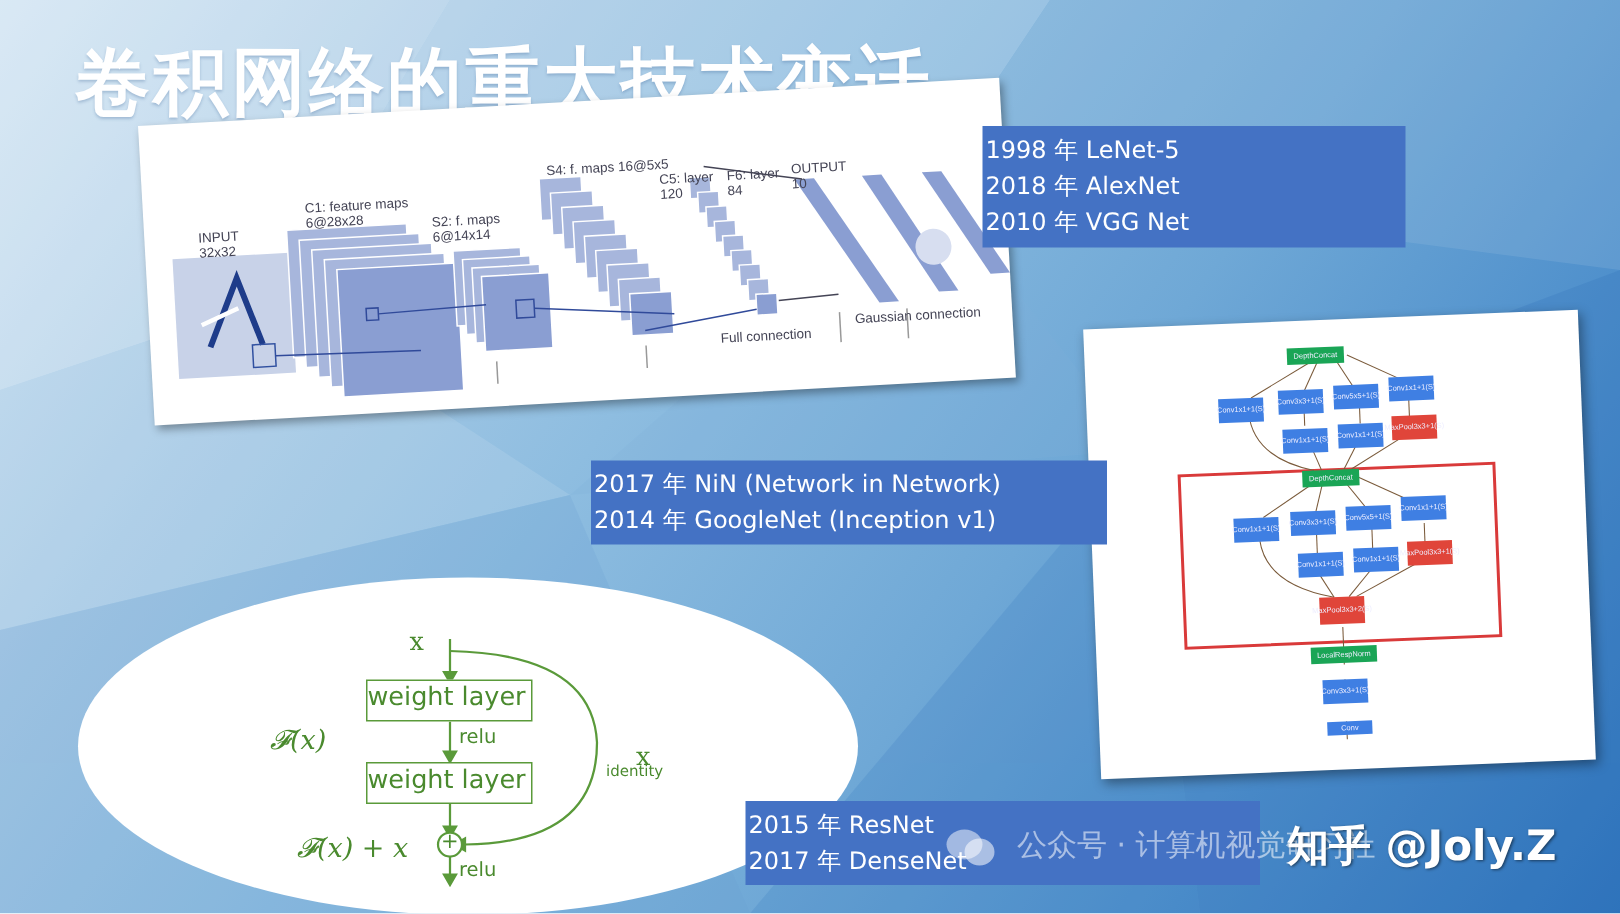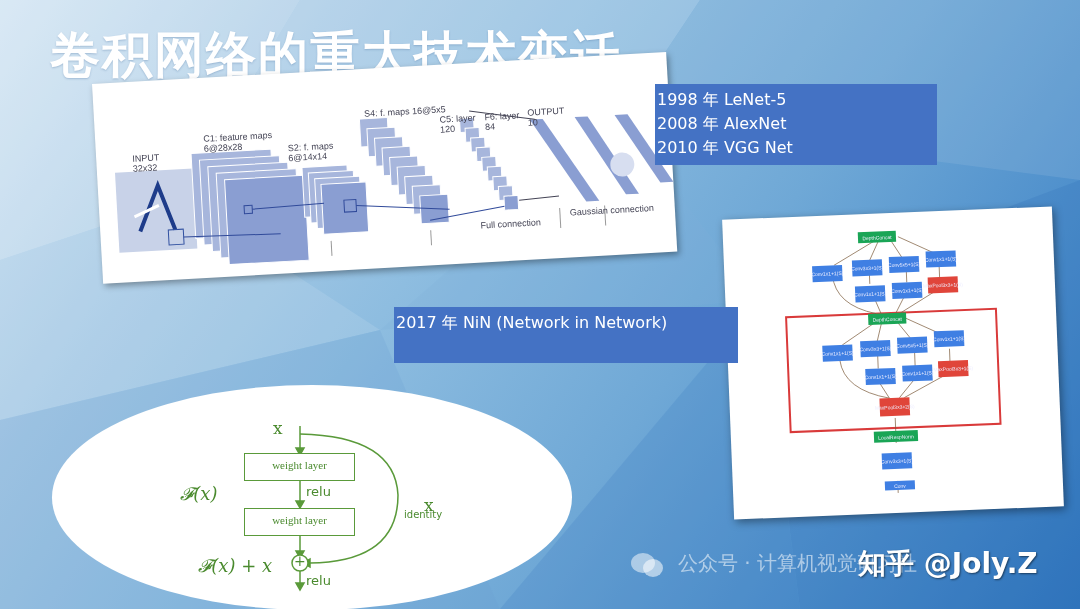--- a/index.html
+++ b/index.html
@@ -34,21 +34,21 @@
   .node.b { background:#3f7fe3; }
   .node.r { background:#e0453a; }
   .node.g { background:#1aa556; }
 
   
   .ellipse { position:absolute; left:52px; top:385px; width:520px; height:225px; border-radius:50%;
              background:radial-gradient(ellipse at center, #ffffff 0%, #ffffff 80%, rgba(255,255,255,0.0) 100%); }
   .res { position:absolute; font-family:"DejaVu Sans", sans-serif; color:#4a8a2e; }
   .res.serif { font-family:"DejaVu Serif", serif; }
   .wlayer { position:absolute; border:1.5px solid #5a9a3a; background:#fff; color:#4a8a2e;
-            font-size:11px; text-align:center; line-height:22px; box-sizing:border-box;font-family:Liberation Serif, serif; }
+            font-size:17px; line-height:22px; box-sizing:border-box; }
 
   .watermark { position:absolute; color:rgba(255,255,255,0.55); font-size:20px; font-family:"DejaVu Sans", sans-serif; white-space:nowrap; }
   .zhihu { position:absolute; color:#ffffff; font-size:28px; font-weight:bold; white-space:nowrap;
            text-shadow:1px 1px 2px rgba(0,0,0,0.5); font-family:"DejaVu Sans", sans-serif; }
 </style>
 </head>
 <body>
 
 <div class="slide">
 
@@ -135,21 +135,21 @@
     <div class="lbl" style="left:270px;top:40px">S4: f. maps 16@5x5</div>
     <div class="lbl" style="left:345px;top:50px"><span>C5: layer</span><br><span>120</span></div>
     <div class="lbl" style="left:390px;top:50px"><span>F6: layer</span><br><span>84</span></div>
     <div class="lbl" style="left:433px;top:48px"><span>OUTPUT</span><br><span>10</span></div>
     <div class="lbl" style="left:380px;top:158px">Full connection</div>
     <div class="lbl" style="left:470px;top:150px">Gaussian connection</div>
   </div>
 
   <div class="tbox" style="left:655px;top:84px;width:282px;height:81px">
     <div>1998 年 LeNet-5</div>
-    <div>2008 年 AlexNet</div>
+    <div>2018 年 AlexNet</div>
     <div>2010 年 VGG Net</div>
   </div>
 
   <div class="gnet">
     <svg width="330" height="300" style="position:absolute;left:0;top:0">
       <rect x="60" y="100" width="210" height="115" fill="none" stroke="#d93a3a" stroke-width="2"></rect>
       <g stroke="#7a5a3a" stroke-width="0.7" fill="none">
         <path d="M110 50 L150 28"></path>
           <path d="M145 48 L155 28"></path>
           <path d="M180 48 L168 28"></path>
@@ -258,20 +258,21 @@
     <div class="node b" style="left:150px;top:240px;width:30px;height:16px">
         <span>Conv</span>
         <br>
         <span>3x3+1(S)</span>
       </div>
     <div class="node b" style="left:152px;top:268px;width:30px;height:9px">Conv</div>
   </div>
 
   <div class="tbox" style="left:394px;top:307px;width:344px;height:56px">
     <div>2017 年 NiN (Network in Network)</div>
+    <div>2014 年 GoogleNet (Inception v1)</div>
   </div>
 
   <div class="ellipse"></div>
   <svg style="position:absolute;left:0;top:0" width="1080" height="609">
     <g stroke="#5a9a3a" stroke-width="1.5" fill="#5a9a3a">
       <line x1="300" y1="426" x2="300" y2="450"></line>
         <polygon points="296,448 304,448 300,455"></polygon>
       <line x1="300" y1="481" x2="300" y2="503"></line>
         <polygon points="296,501 304,501 300,508"></polygon>
       <line x1="300" y1="536" x2="300" y2="553"></line>
@@ -287,20 +288,24 @@
   <div class="wlayer" style="left:244px;top:508px;width:111px;height:28px">weight layer</div>
   <div class="res serif" style="left:273px;top:418px;font-size:17px">x</div>
   <div class="res" style="left:306px;top:484px;font-size:13px">relu</div>
   <div class="res" style="left:306px;top:573px;font-size:13px">relu</div>
   <div class="res serif" style="left:180px;top:483px;font-size:18px;font-style:italic">𝓕(x)</div>
   <div class="res serif" style="left:198px;top:555px;font-size:18px;font-style:italic">𝓕(x) + x</div>
   <div class="res serif" style="left:294px;top:553px;font-size:14px">+</div>
   <div class="res serif" style="left:424px;top:495px;font-size:17px">x</div>
   <div class="res" style="left:404px;top:509px;font-size:10px">identity</div>
 
+  <div class="tbox" style="left:497px;top:534px;width:343px;height:56px">
+    <div>2015 年 ResNet</div>
+    <div>2017 年 DenseNet</div>
+  </div>
 
   <div style="position:absolute;left:630px;top:552px;width:34px;height:26px">
     <svg width="34" height="26">
         <ellipse cx="13" cy="11" rx="12" ry="10" fill="rgba(255,255,255,0.5)"></ellipse>
         <ellipse cx="23" cy="16" rx="10" ry="9" fill="rgba(255,255,255,0.55)"></ellipse>
       </svg>
   </div>
   <div class="watermark" style="left:678px;top:550px">公众号 · 计算机视觉研习社</div>
   <div class="zhihu" style="left:858px;top:545px">知乎 @Joly.Z</div>
 </div>

